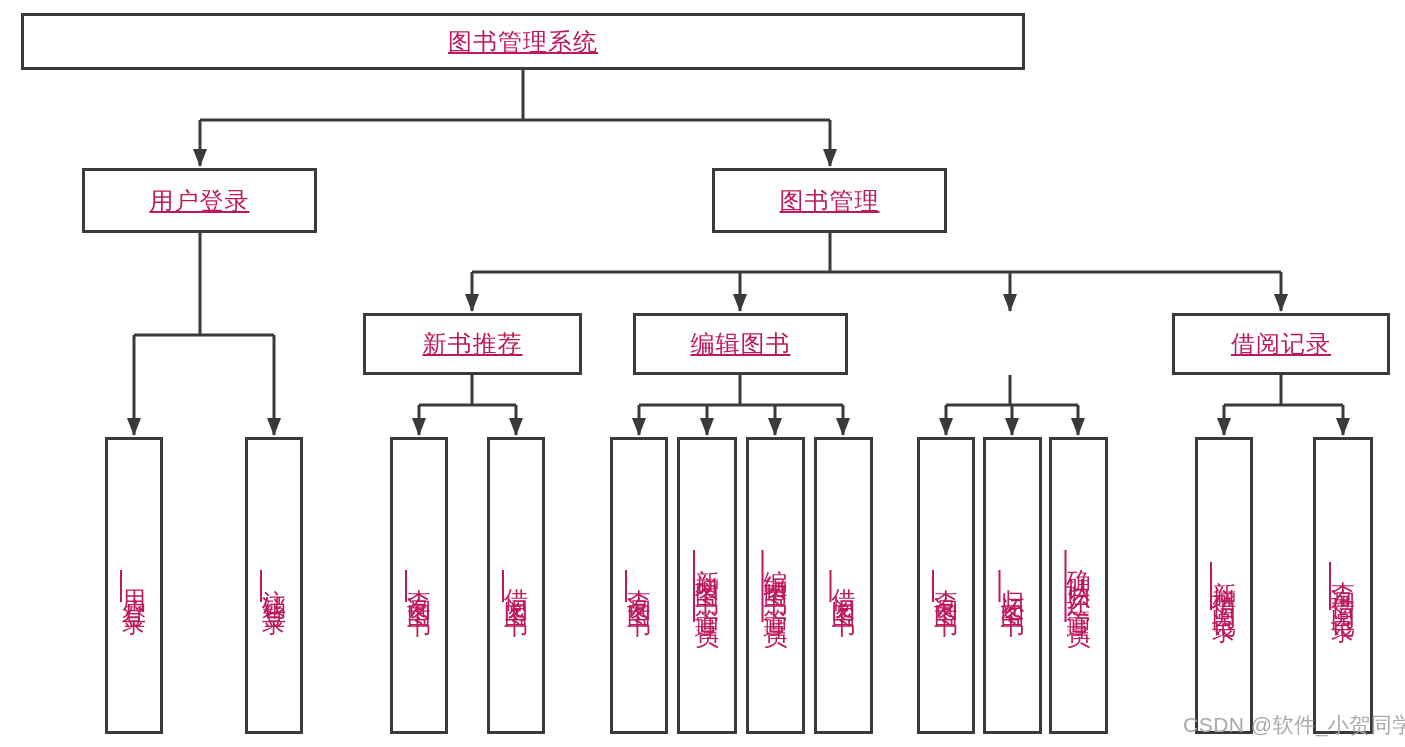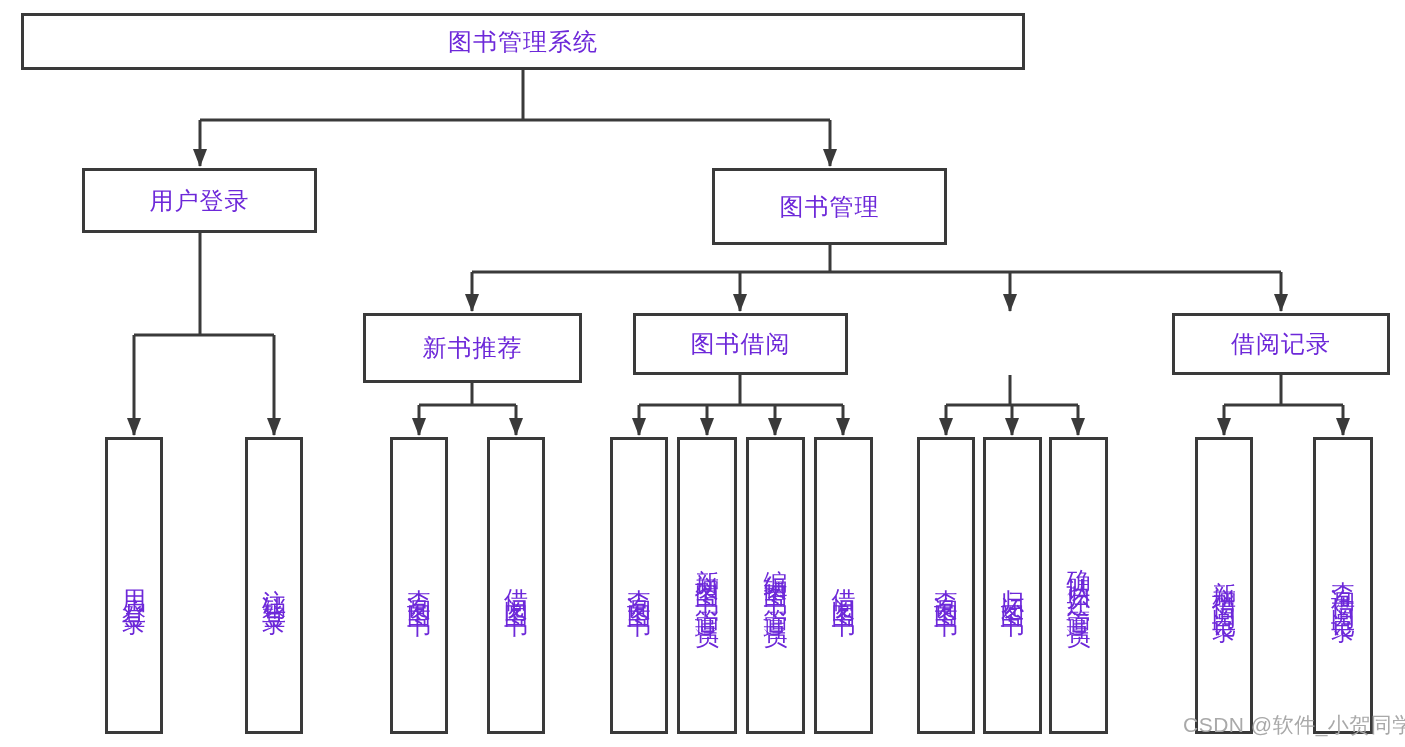--- a/index.html
+++ b/index.html
@@ -23,22 +23,23 @@
     position: absolute;
     box-sizing: border-box;
     background: #ffffff;
     border: 3px solid #3a3a3a;
     display: flex;
     align-items: center;
     justify-content: center;
     z-index: 2;
     font-size: 24px;
     letter-spacing: 1px;
-    color: #6d28d9;
+    color: #be185d;
     white-space: nowrap;
+    text-decoration: underline;
   }
   .node .vtext {
     writing-mode: vertical-rl;
     text-orientation: mixed;
     letter-spacing: 8px;
     font-size: 24px;
     line-height: 1;
   }
   .watermark {
     position: absolute;
@@ -99,29 +100,29 @@
     </g>
   </svg>
 
   <div class="node" style="left:21px; top:13px; width:1004px; height:57px;">
     <span>图书管理系统</span>
   </div>
 
   <div class="node" style="left:82px; top:168px; width:235px; height:65px;">
     <span>用户登录</span>
   </div>
-  <div class="node" style="left:712px; top:168px; width:235px; height:77px;">
+  <div class="node" style="left:712px; top:168px; width:235px; height:65px;">
     <span>图书管理</span>
   </div>
 
-  <div class="node" style="left:363px; top:313px; width:219px; height:70px;">
+  <div class="node" style="left:363px; top:313px; width:219px; height:62px;">
     <span>新书推荐</span>
   </div>
   <div class="node" style="left:633px; top:313px; width:215px; height:62px;">
-    <span>图书借阅</span>
+    <span>编辑图书</span>
   </div>
   <div class="node" style="left:1172px; top:313px; width:218px; height:62px;">
     <span>借阅记录</span>
   </div>
 
   <div class="node" style="left:105px; top:437px; width:58px; height:297px;">
     <span class="vtext">用户登录</span>
   </div>
   <div class="node" style="left:245px; top:437px; width:58px; height:297px;">
     <span class="vtext">注销登录</span>

